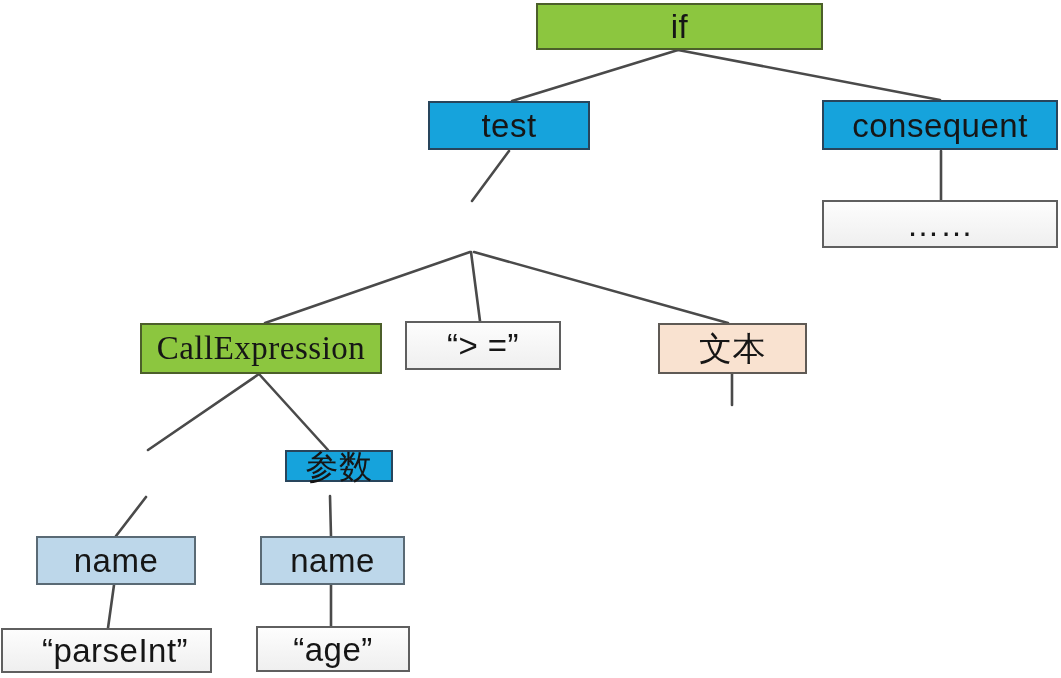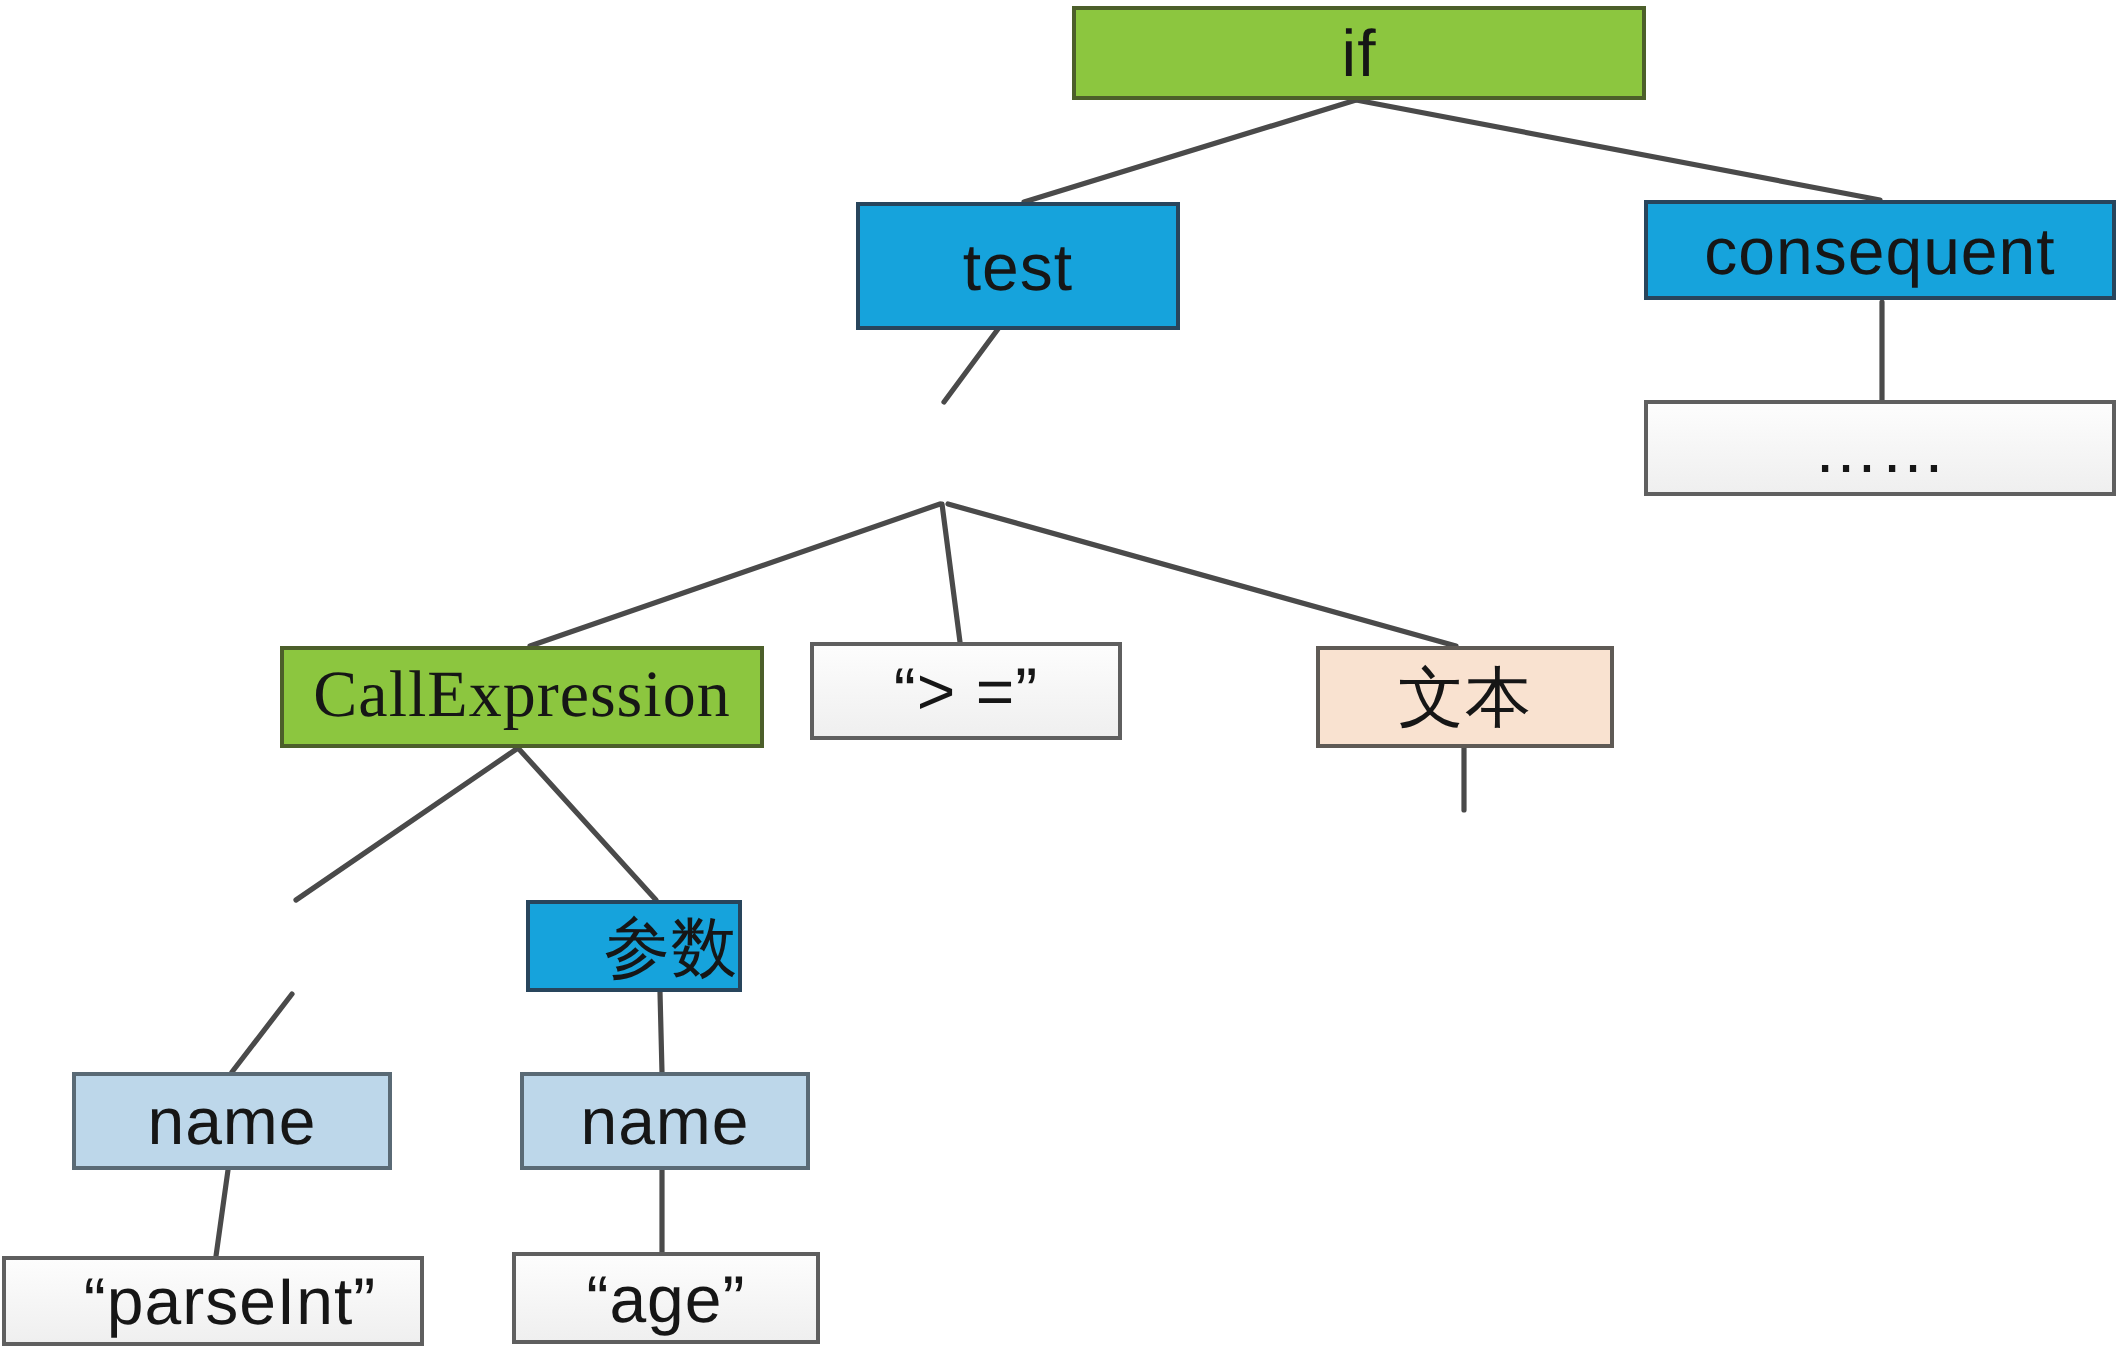--- a/index.html
+++ b/index.html
@@ -65,39 +65,39 @@
       <line x1="259" y1="374" x2="328" y2="450" stroke="#4a4a4a" stroke-width="2.6" stroke-linecap="round"></line>
       <line x1="146" y1="497" x2="116" y2="536" stroke="#4a4a4a" stroke-width="2.6" stroke-linecap="round"></line>
       <line x1="330" y1="496" x2="331" y2="536" stroke="#4a4a4a" stroke-width="2.6" stroke-linecap="round"></line>
       <line x1="114" y1="585" x2="108" y2="628" stroke="#4a4a4a" stroke-width="2.6" stroke-linecap="round"></line>
       <line x1="331" y1="585" x2="331" y2="626" stroke="#4a4a4a" stroke-width="2.6" stroke-linecap="round"></line>
     </svg>
   <div id="node-layer">
       <div class="node green" style="left: 536px; top: 3px; width: 287px; height: 47px; background-color: rgb(140, 198, 63); border: 2px solid rgb(76, 95, 42);">
         <span>if</span>
       </div>
-      <div class="node blue" style="left: 428px; top: 101px; width: 162px; height: 64px; background-color: rgb(22, 163, 220); border: 2px solid rgb(40, 69, 92);">
+      <div class="node blue" style="left: 428px; top: 101px; width: 162px; height: 49px; background-color: rgb(22, 163, 220); border: 2px solid rgb(40, 69, 92);">
         <span>test</span>
       </div>
       <div class="node blue" style="left: 822px; top: 100px; width: 236px; height: 50px; background-color: rgb(22, 163, 220); border: 2px solid rgb(40, 69, 92);">
         <span>consequent</span>
       </div>
       <div class="node white" style="left: 822px; top: 200px; width: 236px; height: 48px; background-color: rgb(246, 246, 246); border: 2px solid rgb(95, 95, 95);">
         <span>……</span>
       </div>
       <div class="node green" style="left: 140px; top: 323px; width: 242px; height: 51px; background-color: rgb(140, 198, 63); border: 2px solid rgb(76, 95, 42); font-family: Liberation Serif, serif;">
         <span>CallExpression</span>
       </div>
       <div class="node white" style="left: 405px; top: 321px; width: 156px; height: 49px; background-color: rgb(246, 246, 246); border: 2px solid rgb(95, 95, 95);">
         <span>“&gt; =”</span>
       </div>
       <div class="node peach" style="left: 658px; top: 323px; width: 149px; height: 51px; background-color: rgb(249, 226, 208); border: 2px solid rgb(95, 90, 85);">
         <span>文本</span>
       </div>
-      <div class="node blue" style="left: 263px; top: 450px; width: 108px; height: 46px; background-color: rgb(22, 163, 220); border: 2px solid rgb(40, 69, 92); justify-content: flex-end;">
+      <div class="node blue" style="left: 285px; top: 450px; width: 108px; height: 32px; background-color: rgb(22, 163, 220); border: 2px solid rgb(40, 69, 92);">
         <span>参数</span>
       </div>
       <div class="node lightblue" style="left: 36px; top: 536px; width: 160px; height: 49px; background-color: rgb(189, 215, 234); border: 2px solid rgb(90, 106, 117);">
         <span>name</span>
       </div>
       <div class="node lightblue" style="left: 260px; top: 536px; width: 145px; height: 49px; background-color: rgb(189, 215, 234); border: 2px solid rgb(90, 106, 117);">
         <span>name</span>
       </div>
       <div class="node white" style="left: 1px; top: 628px; width: 211px; height: 45px; background-color: rgb(246, 246, 246); border: 2px solid rgb(95, 95, 95); padding-left: 17px;">
         <span>“parseInt”</span>

